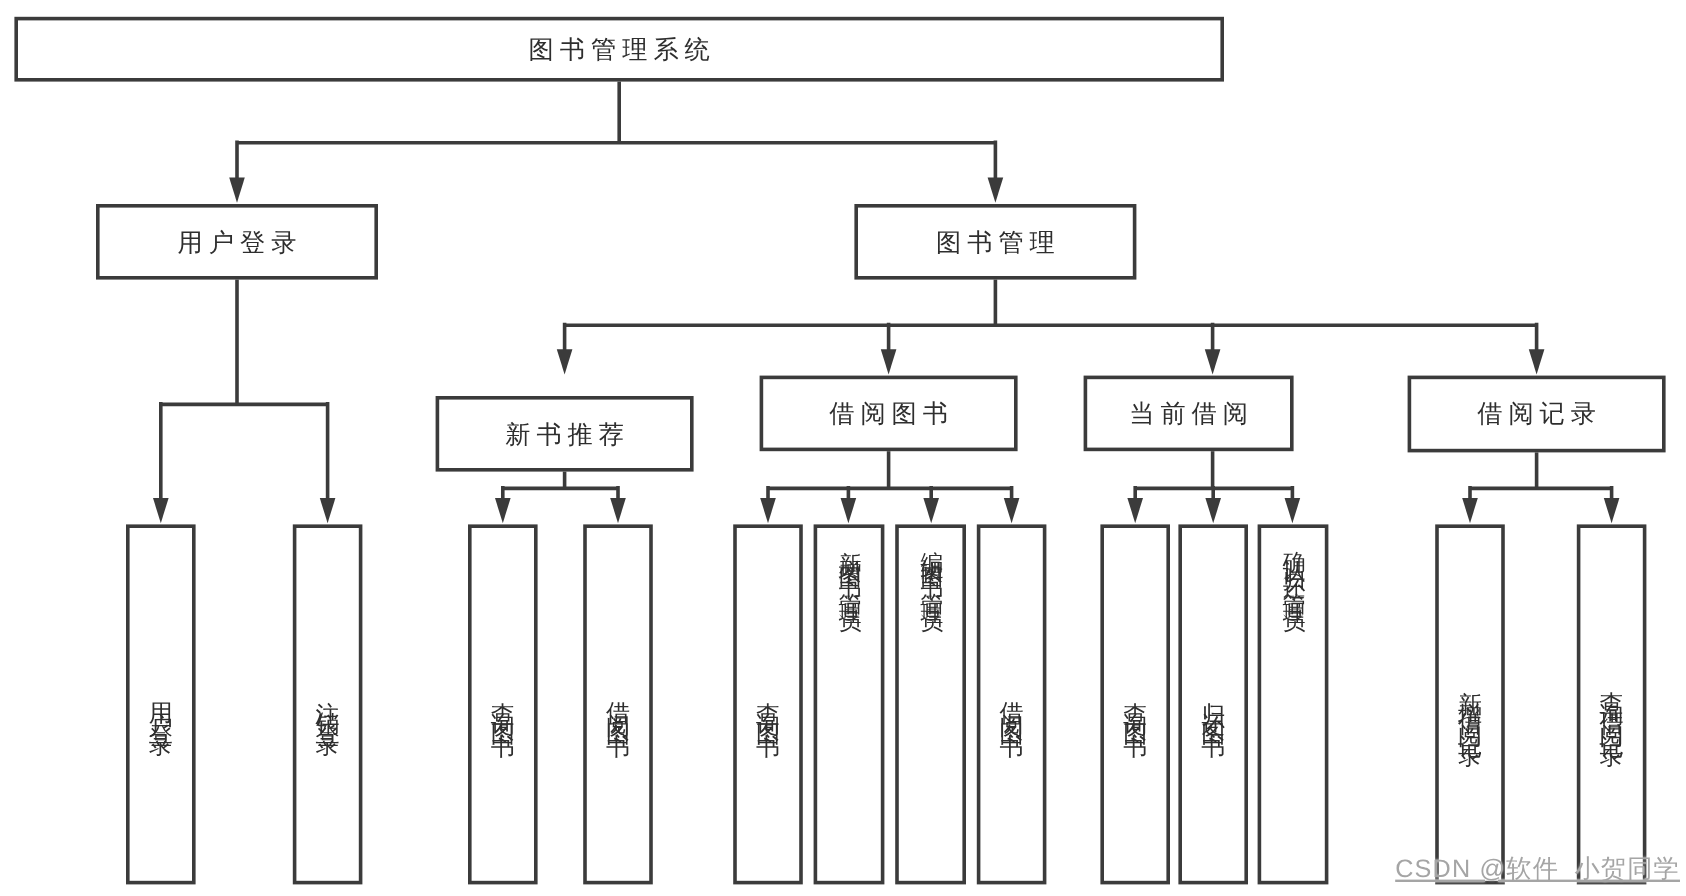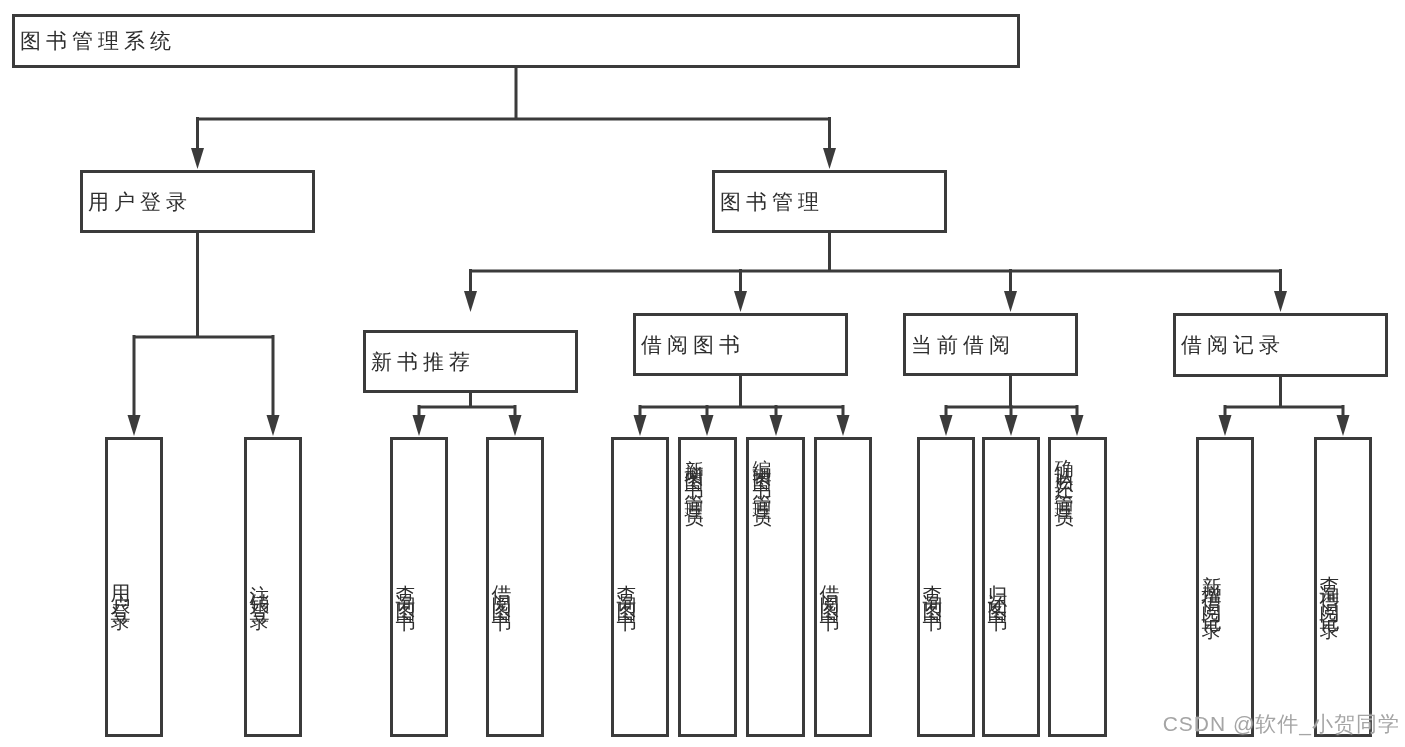--- a/index.html
+++ b/index.html
@@ -35,20 +35,21 @@
     fill: var(--line);
     stroke: none;
   }
 
   .node {
     position: absolute;
     border: 3px solid var(--line);
     background: var(--box-background);
     display: flex;
     align-items: center;
+    justify-content: center;
     color: var(--text);
   }
   .hbox span {
     font-size: 21px;
     letter-spacing: 5px;
     text-indent: 5px;
     white-space: nowrap;
     color: var(--text);
   }
   .vbox span {
@@ -64,20 +65,21 @@
   .watermark {
     position: absolute;
     right: 5px;
     bottom: 9px;
     font-size: 21px;
     color: var(--watermark);
     letter-spacing: 1px;
     white-space: nowrap;
     z-index: 5;
     text-shadow: 0 0 2px rgba(255,255,255,0.9);
+    text-decoration: underline;
   }
 </style>
 </head>
 <body>
 
 <div class="canvas">
 
   <svg class="connectors" viewBox="0 0 1405 747">
     <g>
       <path class="shaft" d="M516 66 V119 M196 119 H831 M197.5 117 V152 M829.5 117 V152"></path>

